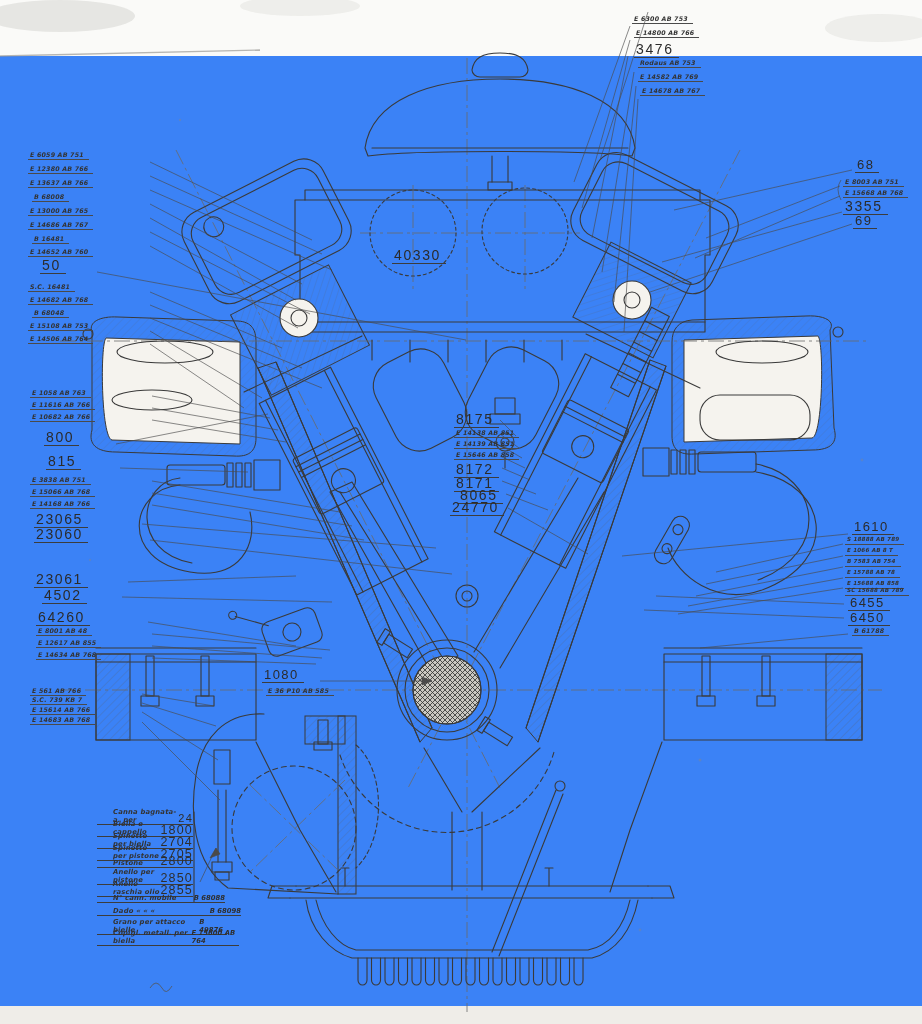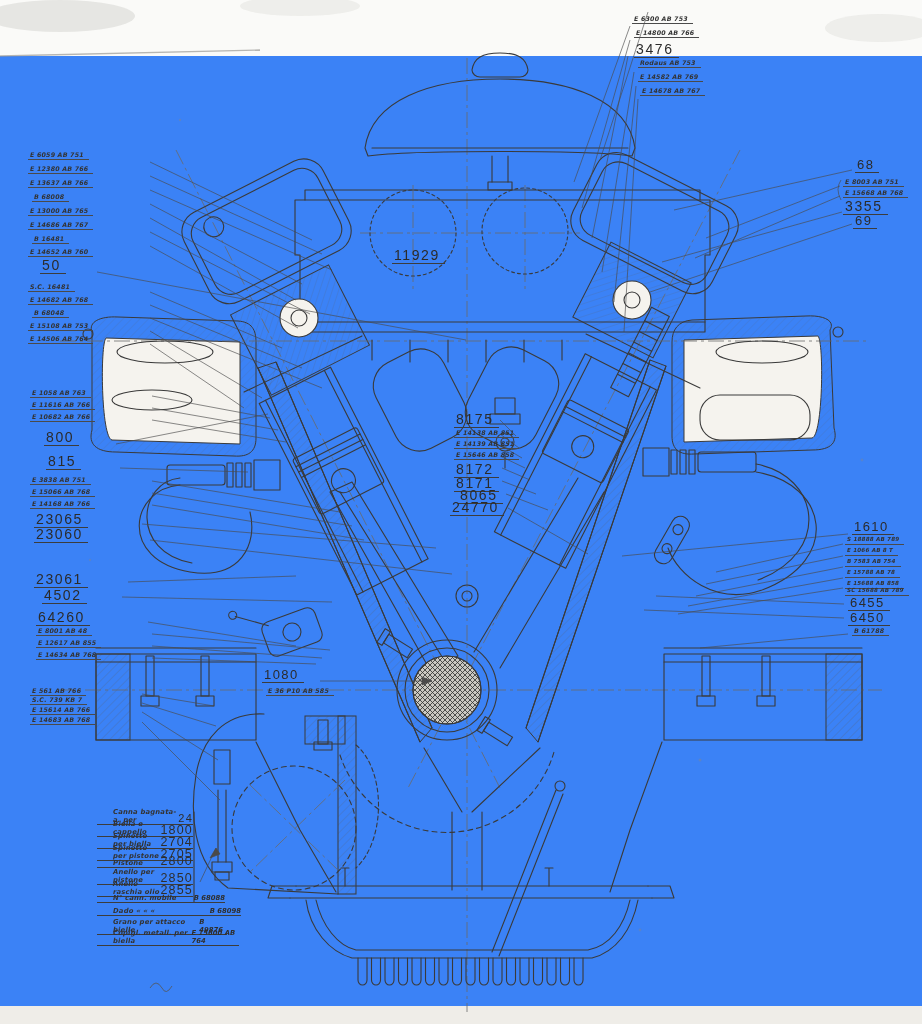--- a/index.html
+++ b/index.html
@@ -338,21 +338,21 @@
 <div class="lbl big" style="left:42px;top:588px">4502</div>
 <div class="lbl big" style="left:36px;top:610px">64260</div>
 <div class="lbl code" style="left:36px;top:628px">E 8001 AB 48</div>
 <div class="lbl code" style="left:36px;top:640px">E 12617 AB 855</div>
 <div class="lbl code" style="left:36px;top:652px">E 14634 AB 768</div>
 <div class="lbl code" style="left:30px;top:688px">E 561 AB 766</div>
 <div class="lbl code" style="left:30px;top:697px">S.C. 739 KB 7</div>
 <div class="lbl code" style="left:30px;top:707px">E 15614 AB 766</div>
 <div class="lbl code" style="left:30px;top:717px">E 14683 AB 768</div>
 
-<div class="lbl big" style="left:392px;top:248px">11929</div>
+<div class="lbl big" style="left:392px;top:248px">40330</div>
 <div class="lbl big" style="left:454px;top:412px">8175</div>
 <div class="lbl code" style="left:454px;top:430px">E 14138 AB 851</div>
 <div class="lbl code" style="left:454px;top:441px">E 14139 AB 851</div>
 <div class="lbl code" style="left:454px;top:452px">E 15646 AB 858</div>
 <div class="lbl big" style="left:454px;top:462px">8172</div>
 <div class="lbl big" style="left:454px;top:476px">8171</div>
 <div class="lbl big" style="left:458px;top:488px">8065</div>
 <div class="lbl big" style="left:450px;top:500px">24770</div>
 <div class="lbl b13" style="left:262px;top:668px">1080</div>
 <div class="lbl code" style="left:266px;top:688px">E 36 P10 AB 585</div>

